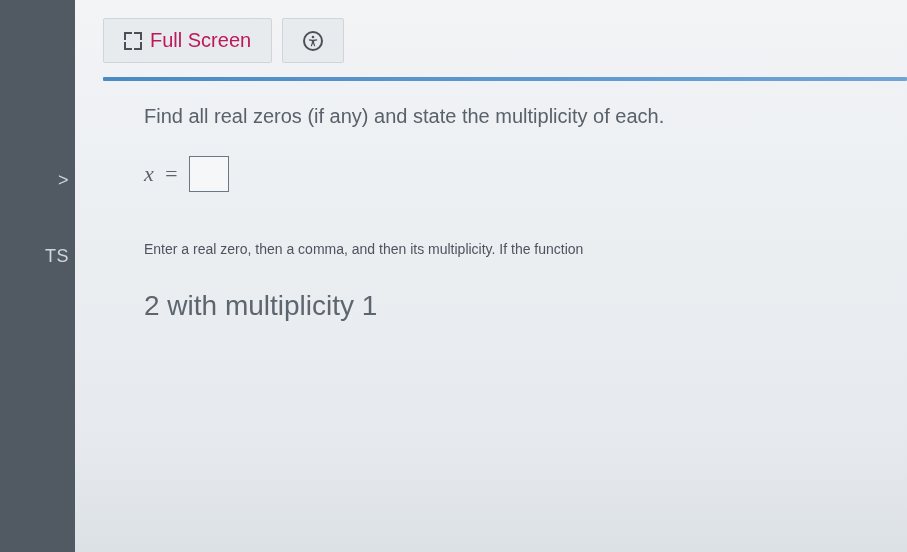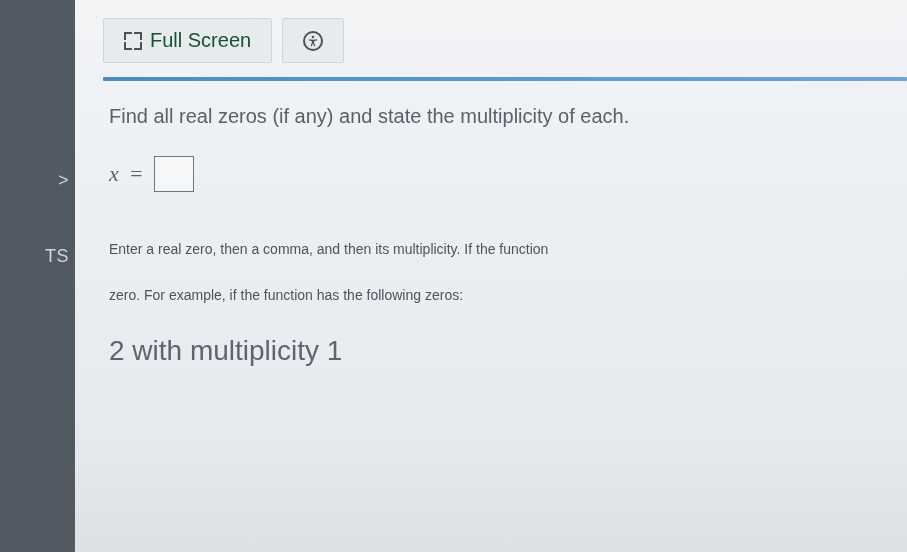--- a/index.html
+++ b/index.html
@@ -36,21 +36,21 @@
   margin-bottom: 14px;
 }
 .tool-btn {
   background: #e8ebee;
   border: 1px solid #d0d5da;
   padding: 10px 20px;
   display: flex;
   align-items: center;
   gap: 8px;
   font-size: 20px;
-  color: #14532d;
+  color: #be185d;
   cursor: pointer;
   border-radius: 2px;
 }
 .fs-icon {
   width: 18px; height: 18px;
   position: relative;
   display: inline-block;
 }
 .fs-icon::before, .fs-icon::after,
 .fs-icon span::before, .fs-icon span::after {
@@ -70,20 +70,21 @@
 .divider {
   height:4px;
   background: linear-gradient(90deg,#4a8bc4,#6fa5d6);
   margin-right:0;
   margin-bottom: 24px;
   border-radius:1px;
 }
 .content {
   padding-left: 6px;
   color: #3e4550;
+  margin-left: 35px;
 }
 .prompt {
   font-size: 20px;
   color: #59616a;
   margin-bottom: 28px;
 }
 .formula {
   font-family: 'Georgia', 'Times New Roman', serif;
   font-style: italic;
   font-size: 26px;
@@ -150,17 +151,16 @@
 
 
     <div class="answer-row">
       <span>x</span>
       <span>=</span>
       <input class="answer-input" type="text" value="" style="">
     </div>
 
     <div class="instructions">
       <p>Enter a real zero, then a comma, and then its multiplicity. If the function</p>
-      <p>zero. For example, if the function has the following zeros:</p>
       <p class="last">2 with multiplicity 1</p>
     </div>
   </div>
 </div>
 
 </body></html>

